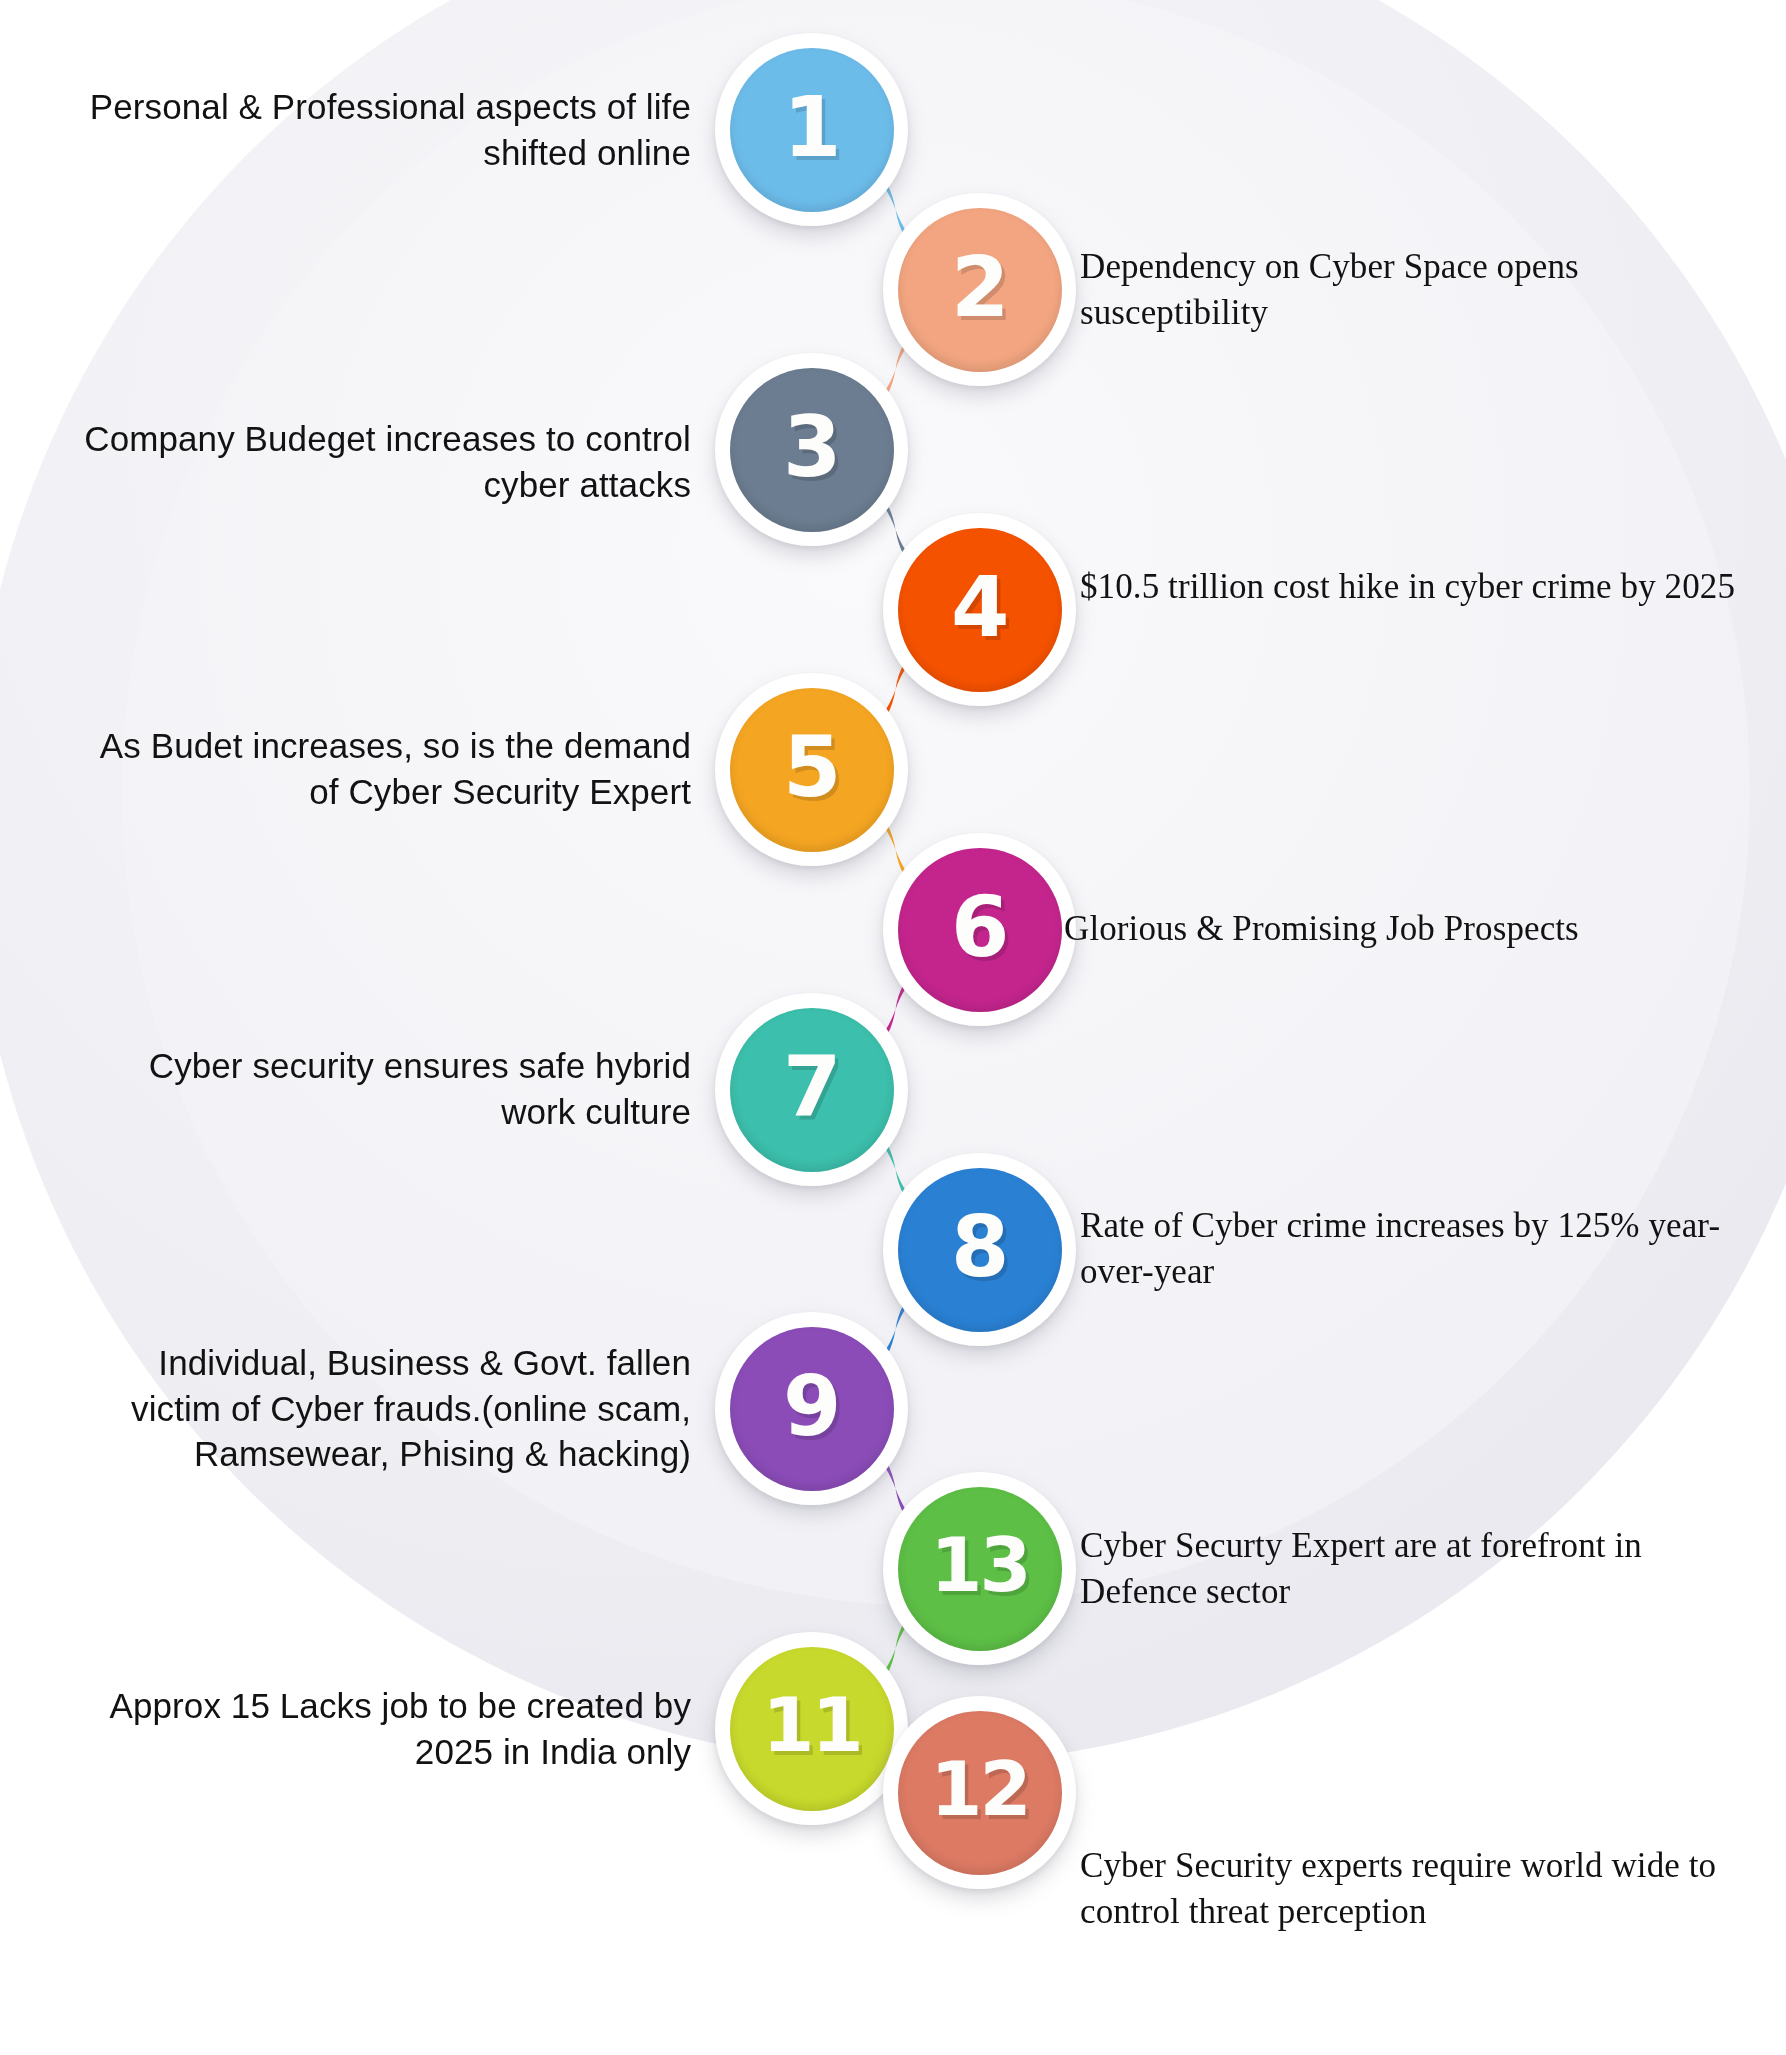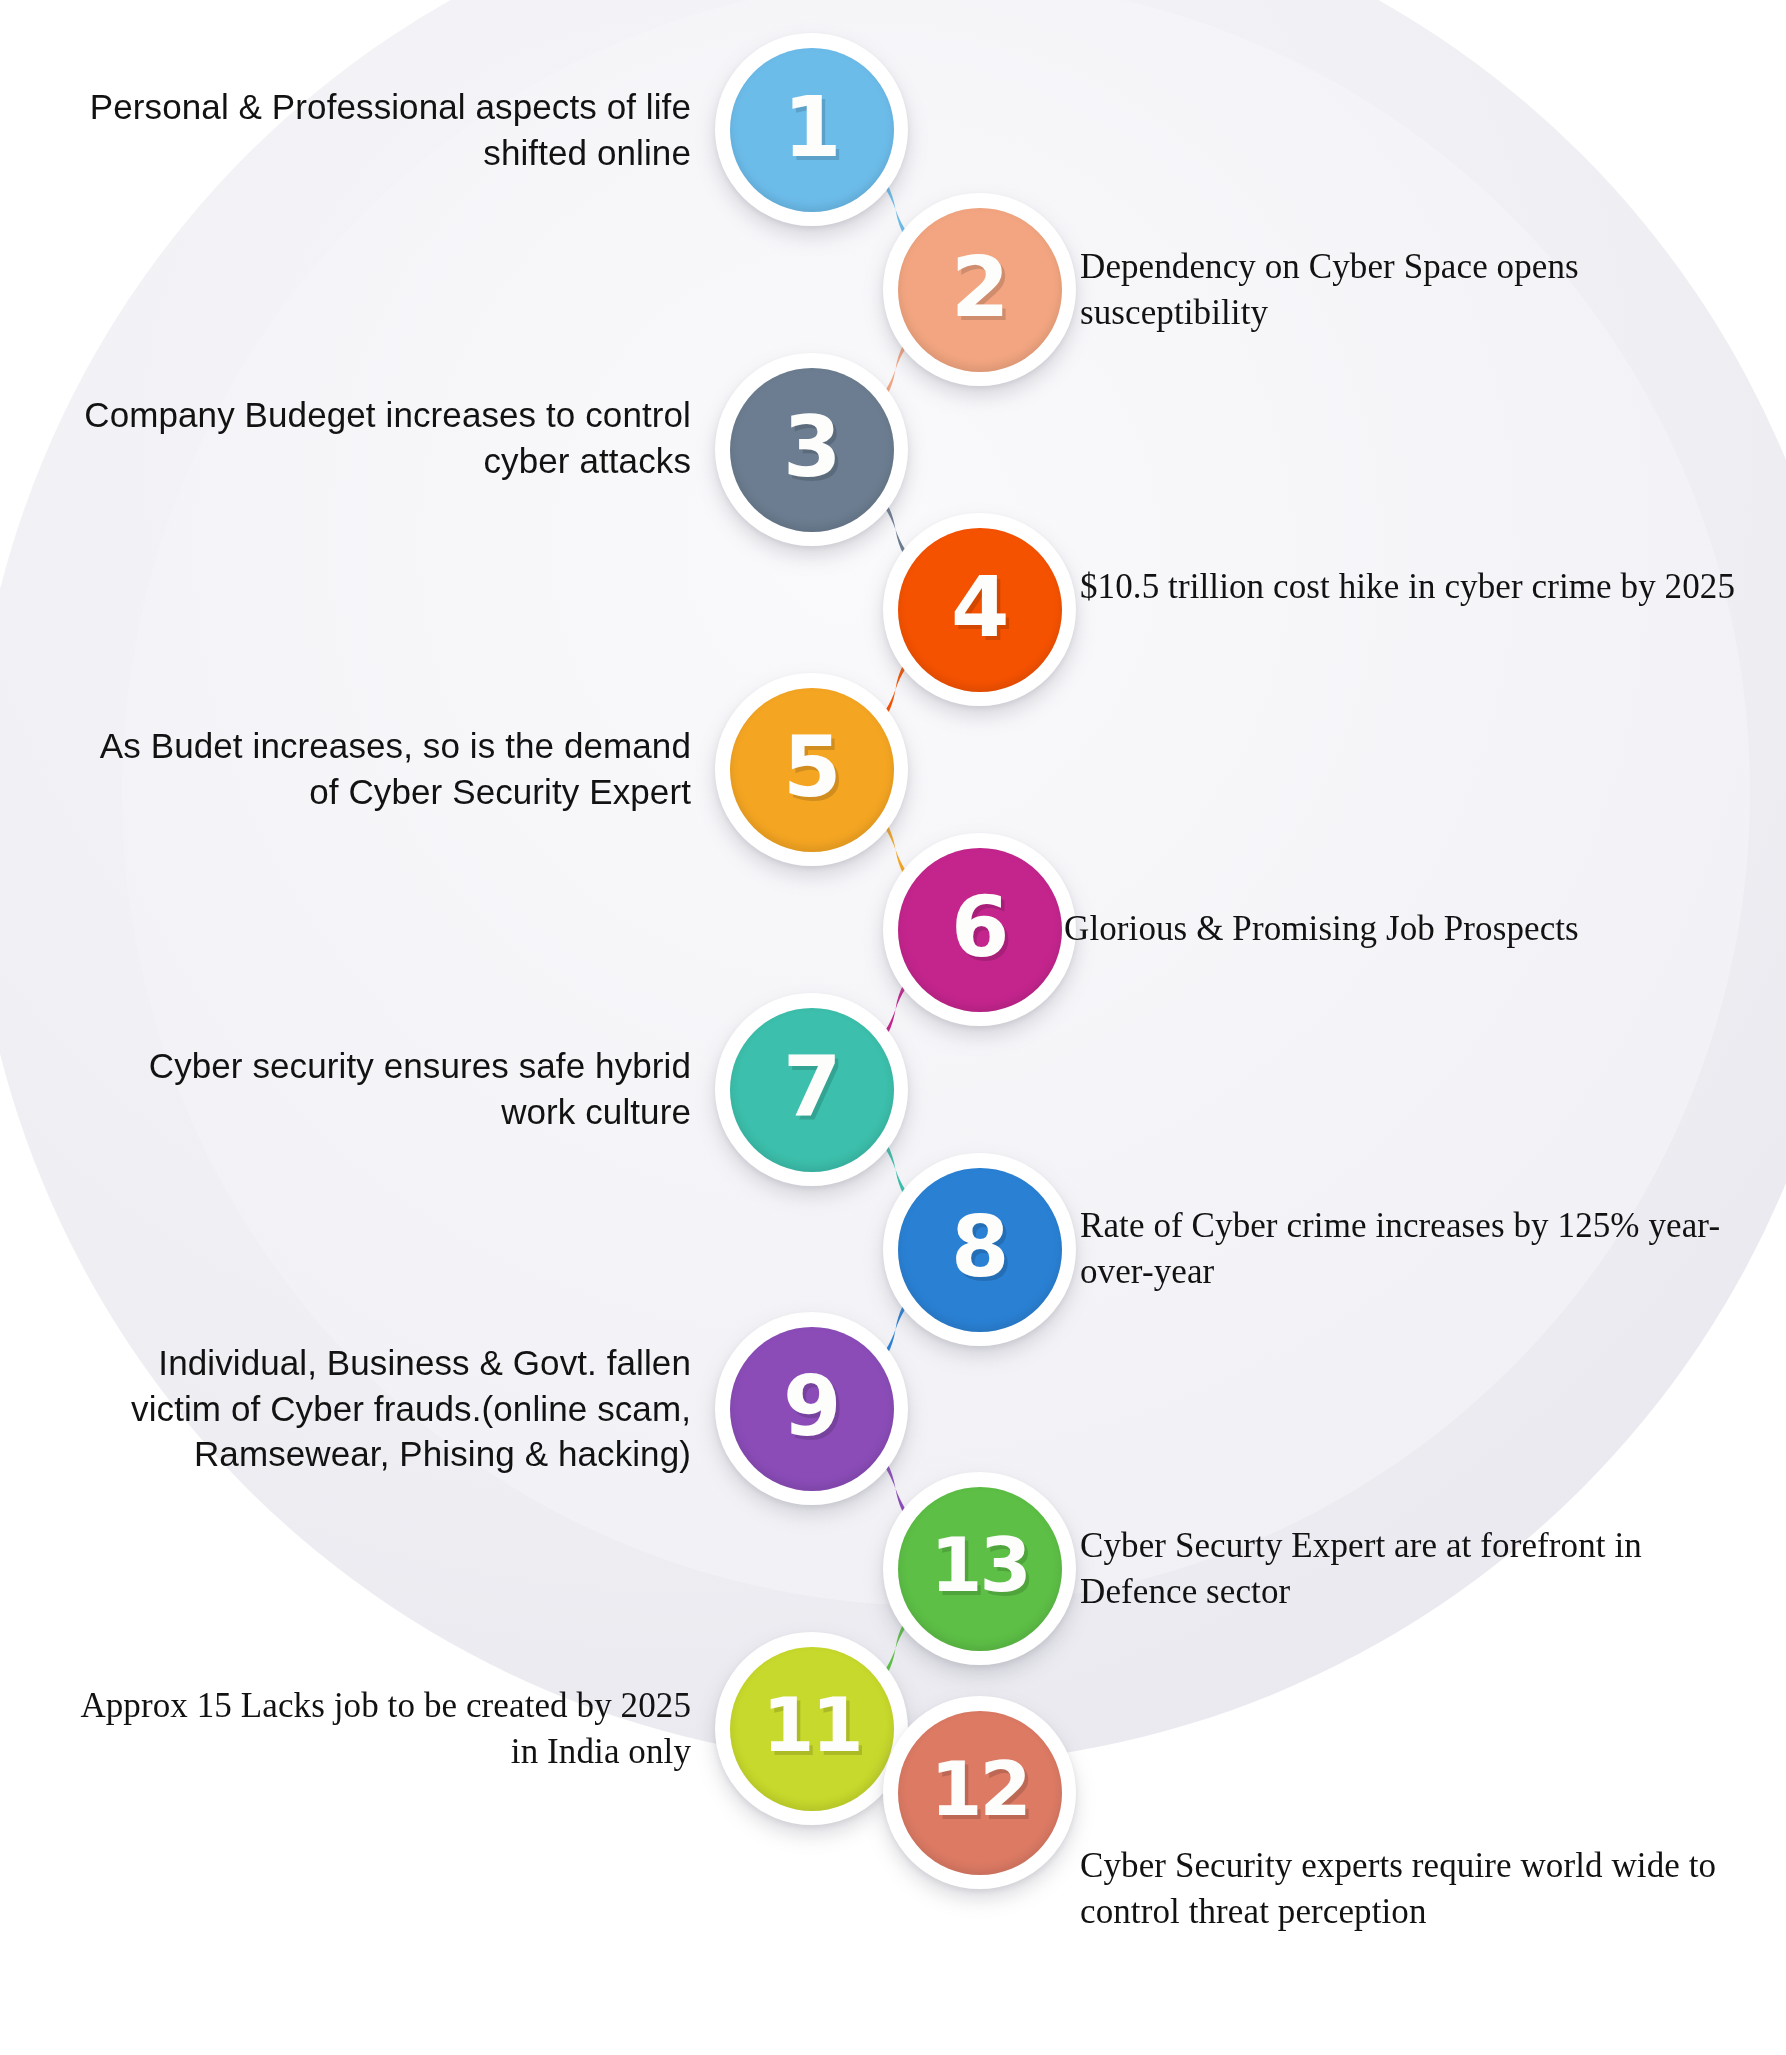--- a/index.html
+++ b/index.html
@@ -136,21 +136,21 @@
           <g>
             <path d="M 8 8 C 52 26, 80 54, 95 95 C 110 136, 138 164, 182 182 C 138 168, 104 150, 95 95 C 86 40, 52 22, 8 8 Z" fill="#6C7D91"></path>
           </g>
         </svg>
       </div>
       <div class="circle-wrap" style="left: 715px; top: 353px;">
         <div class="circle-inner" style="background: rgb(108, 125, 145);">
           <span class="circle-num">3</span>
         </div>
       </div>
-      <div class="label left" style="left: 69px; width: 622px; top: 392px;">Company Budeget increases to control cyber attacks</div>
+      <div class="label left" style="left: 69px; width: 622px; top: 416px;">Company Budeget increases to control cyber attacks</div>
       <div class="connector" style="left: 827px; top: 621px;">
         <svg viewBox="0 0 190 190" xmlns="http://www.w3.org/2000/svg">
           <g transform="scale(-1,1) translate(-190,0)">
             <path d="M 8 8 C 52 26, 80 54, 95 95 C 110 136, 138 164, 182 182 C 138 168, 104 150, 95 95 C 86 40, 52 22, 8 8 Z" fill="#F55200"></path>
           </g>
         </svg>
       </div>
       <div class="circle-wrap" style="left: 883px; top: 513px;">
         <div class="circle-inner" style="background: rgb(245, 82, 0);">
           <span class="circle-num">4</span>
@@ -240,21 +240,21 @@
           <g>
             <path d="M 8 8 C 52 26, 80 54, 95 95 C 110 136, 138 164, 182 182 C 138 168, 104 150, 95 95 C 86 40, 52 22, 8 8 Z" fill="#C7D92C"></path>
           </g>
         </svg>
       </div>
       <div class="circle-wrap" style="left: 715px; top: 1632px;">
         <div class="circle-inner" style="background: rgb(199, 217, 44);">
           <span class="circle-num two-digit">11</span>
         </div>
       </div>
-      <div class="label left" style="left: 69px; width: 622px; top: 1683px; font-family: Liberation Serif, serif;">Approx 15 Lacks job to be created by 2025 in India only</div>
+      <div class="label left" style="left: 69px; width: 622px; top: 1683px;">Approx 15 Lacks job to be created by 2025 in India only</div>
       <div class="circle-wrap" style="left: 883px; top: 1696px;">
         <div class="circle-inner" style="background: rgb(220, 122, 100);">
           <span class="circle-num two-digit">12</span>
         </div>
       </div>
       <div class="label right" style="left: 1080px; width: 663px; top: 1843px;">Cyber Security experts require world wide to control threat perception</div>
     </div>
 
 </div>
 

